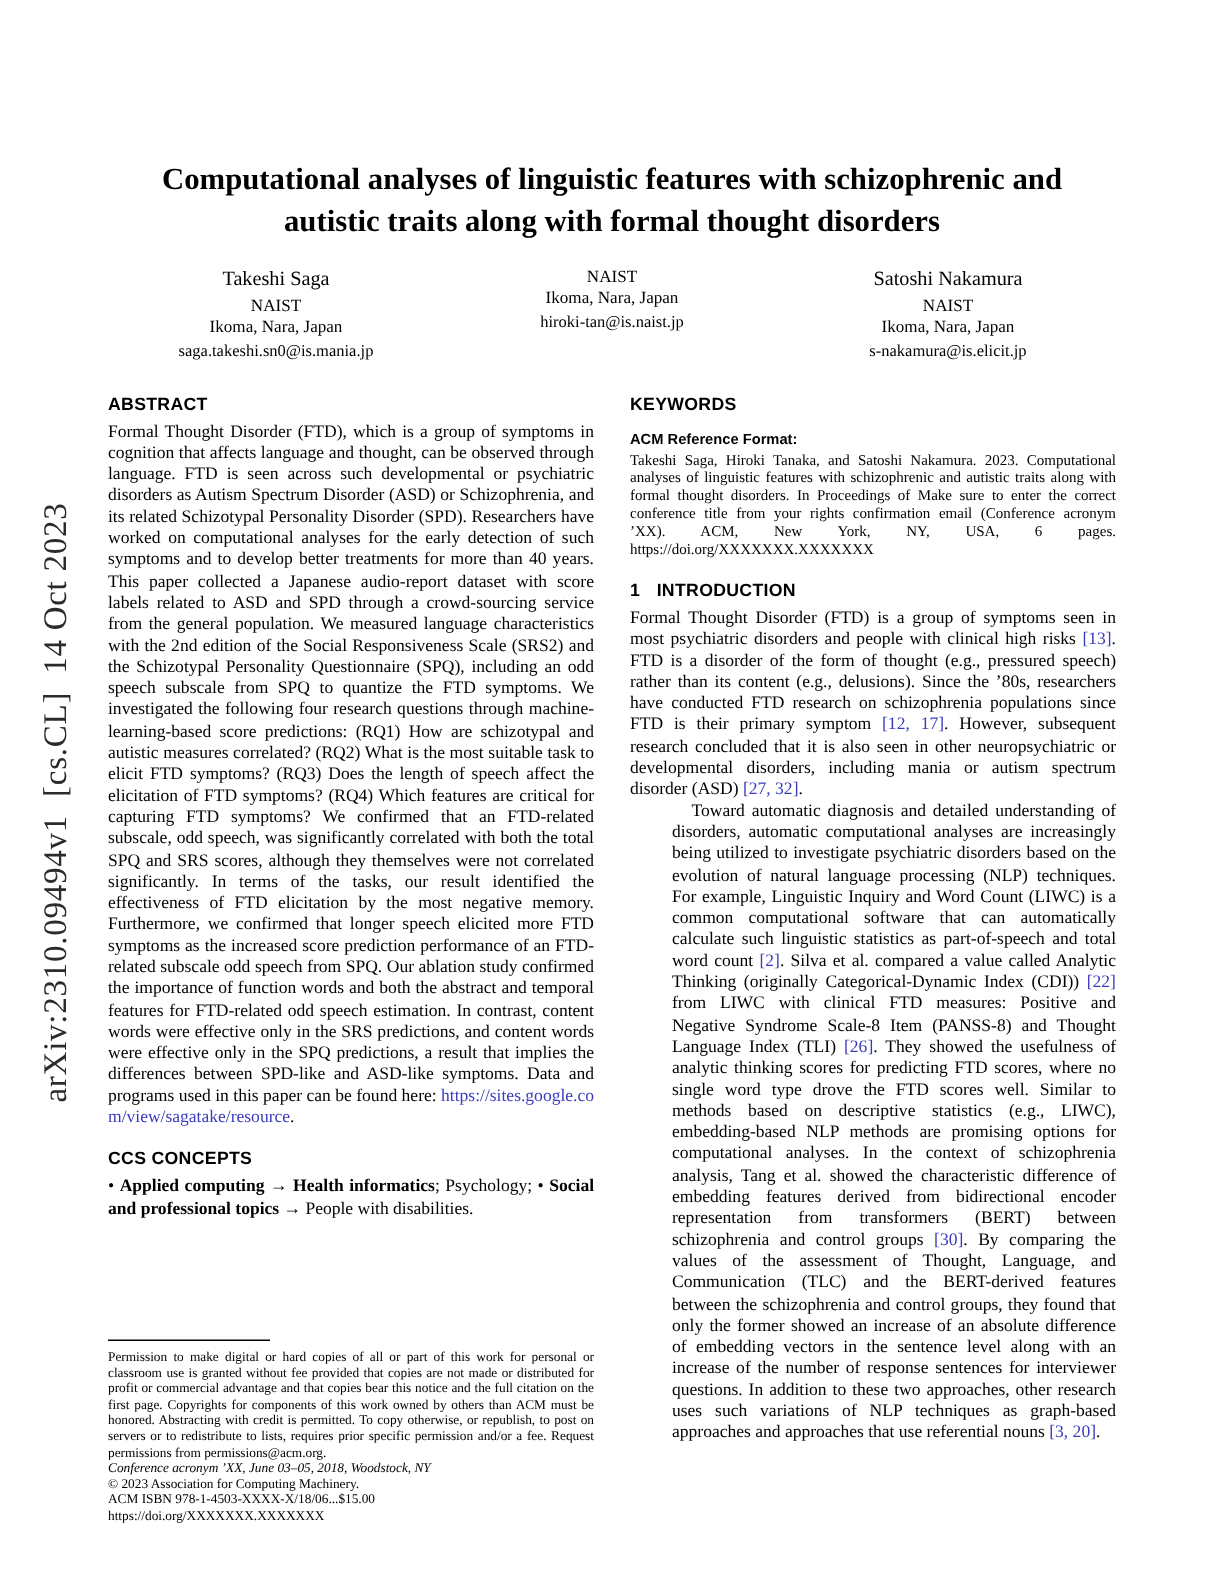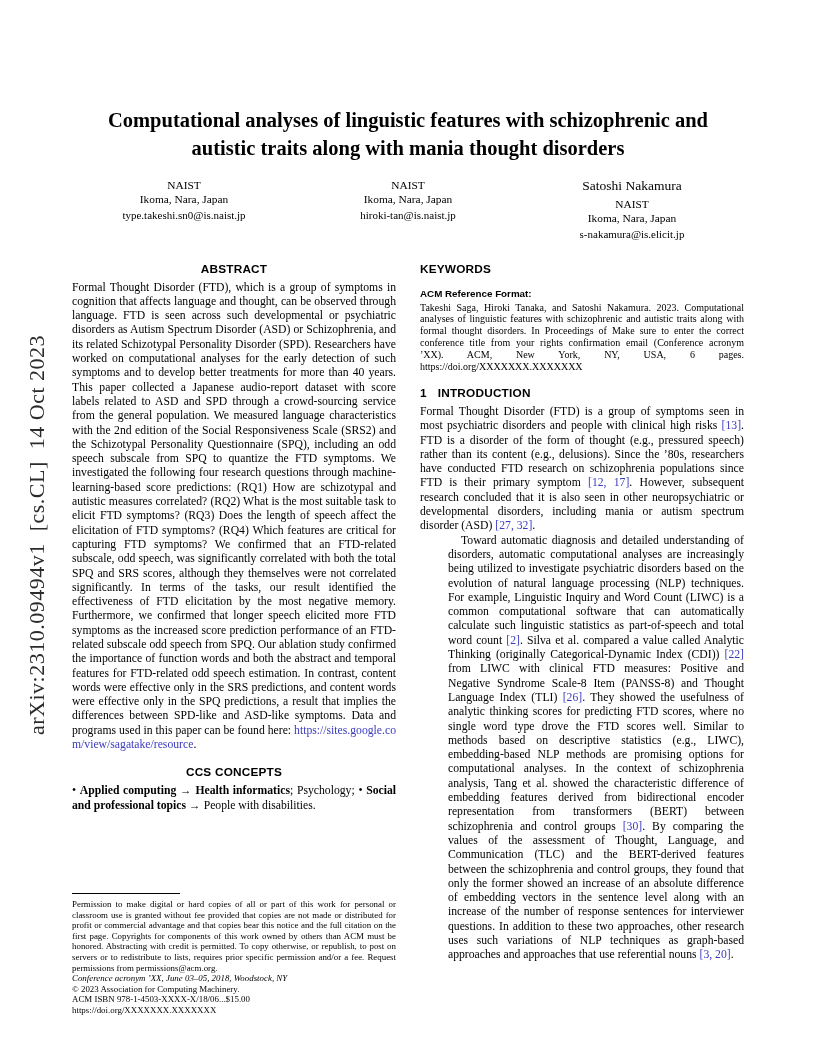--- a/index.html
+++ b/index.html
@@ -24,21 +24,21 @@
     margin:106px auto 0;max-width:656px;text-align:center;
     font-size:20.5px;line-height:1.38;font-weight:bold;
   }
   .authors{display:flex;margin-top:15px;}
   .author{flex:1;text-align:center;}
   .author-name{font-size:13.5px;margin-bottom:3px;}
   .author-line{font-size:11.4px;line-height:14.5px;font-family:Liberation Serif, serif;}
   .author-email{font-size:11px;margin-top:2px;}
   .columns{display:flex;gap:24px;margin-top:16px;height:760px;}
   .col{width:324px;}
-  .col-left{display:flex;flex-direction:column;align-items:center;}
+  .col-left{display:flex;flex-direction:column;}
   h2.sec{
     font-family:"Liberation Sans",sans-serif;font-size:11.8px;font-weight:bold;
     margin:13px 0 5px;letter-spacing:.2px;
   }
   h2.sec.first{margin-top:6px;}
   h2.sec .sec-num{margin-right:11px;}
   p.body{font-size:11.7px;line-height:14.3px;text-align:justify;margin:0;}
   p.indent{text-indent:13px;margin-top:0;margin-left:28px;}
   h3.refhead{
     font-family:"Liberation Sans",sans-serif;font-size:9.8px;font-weight:bold;
@@ -57,27 +57,28 @@
 </style>
 </head>
 <body>
 
 <div class="page">
 
   <div class="arxiv-strip">arXiv:2310.09494v1  [cs.CL]  14 Oct 2023</div>
 
   <div class="content">
 
-    <h1 class="paper-title">Computational analyses of linguistic features with schizophrenic and autistic traits along with mania thought disorders</h1>
+    <h1 class="paper-title">Computational analyses of linguistic features with schizophrenic and autistic traits along with formal thought disorders</h1>
 
     <div class="authors">
       <div class="author">
+        <div class="author-name">Takeshi Saga</div>
         <div class="author-line">NAIST</div>
         <div class="author-line">Ikoma, Nara, Japan</div>
-        <div class="author-email">type.takeshi.sn0@is.naist.jp</div>
+        <div class="author-email">saga.takeshi.sn0@is.mania.jp</div>
       </div>
       <div class="author">
         <div class="author-line">NAIST</div>
         <div class="author-line">Ikoma, Nara, Japan</div>
         <div class="author-email">hiroki-tan@is.naist.jp</div>
       </div>
       <div class="author">
         <div class="author-name">Satoshi Nakamura</div>
         <div class="author-line">NAIST</div>
         <div class="author-line">Ikoma, Nara, Japan</div>

